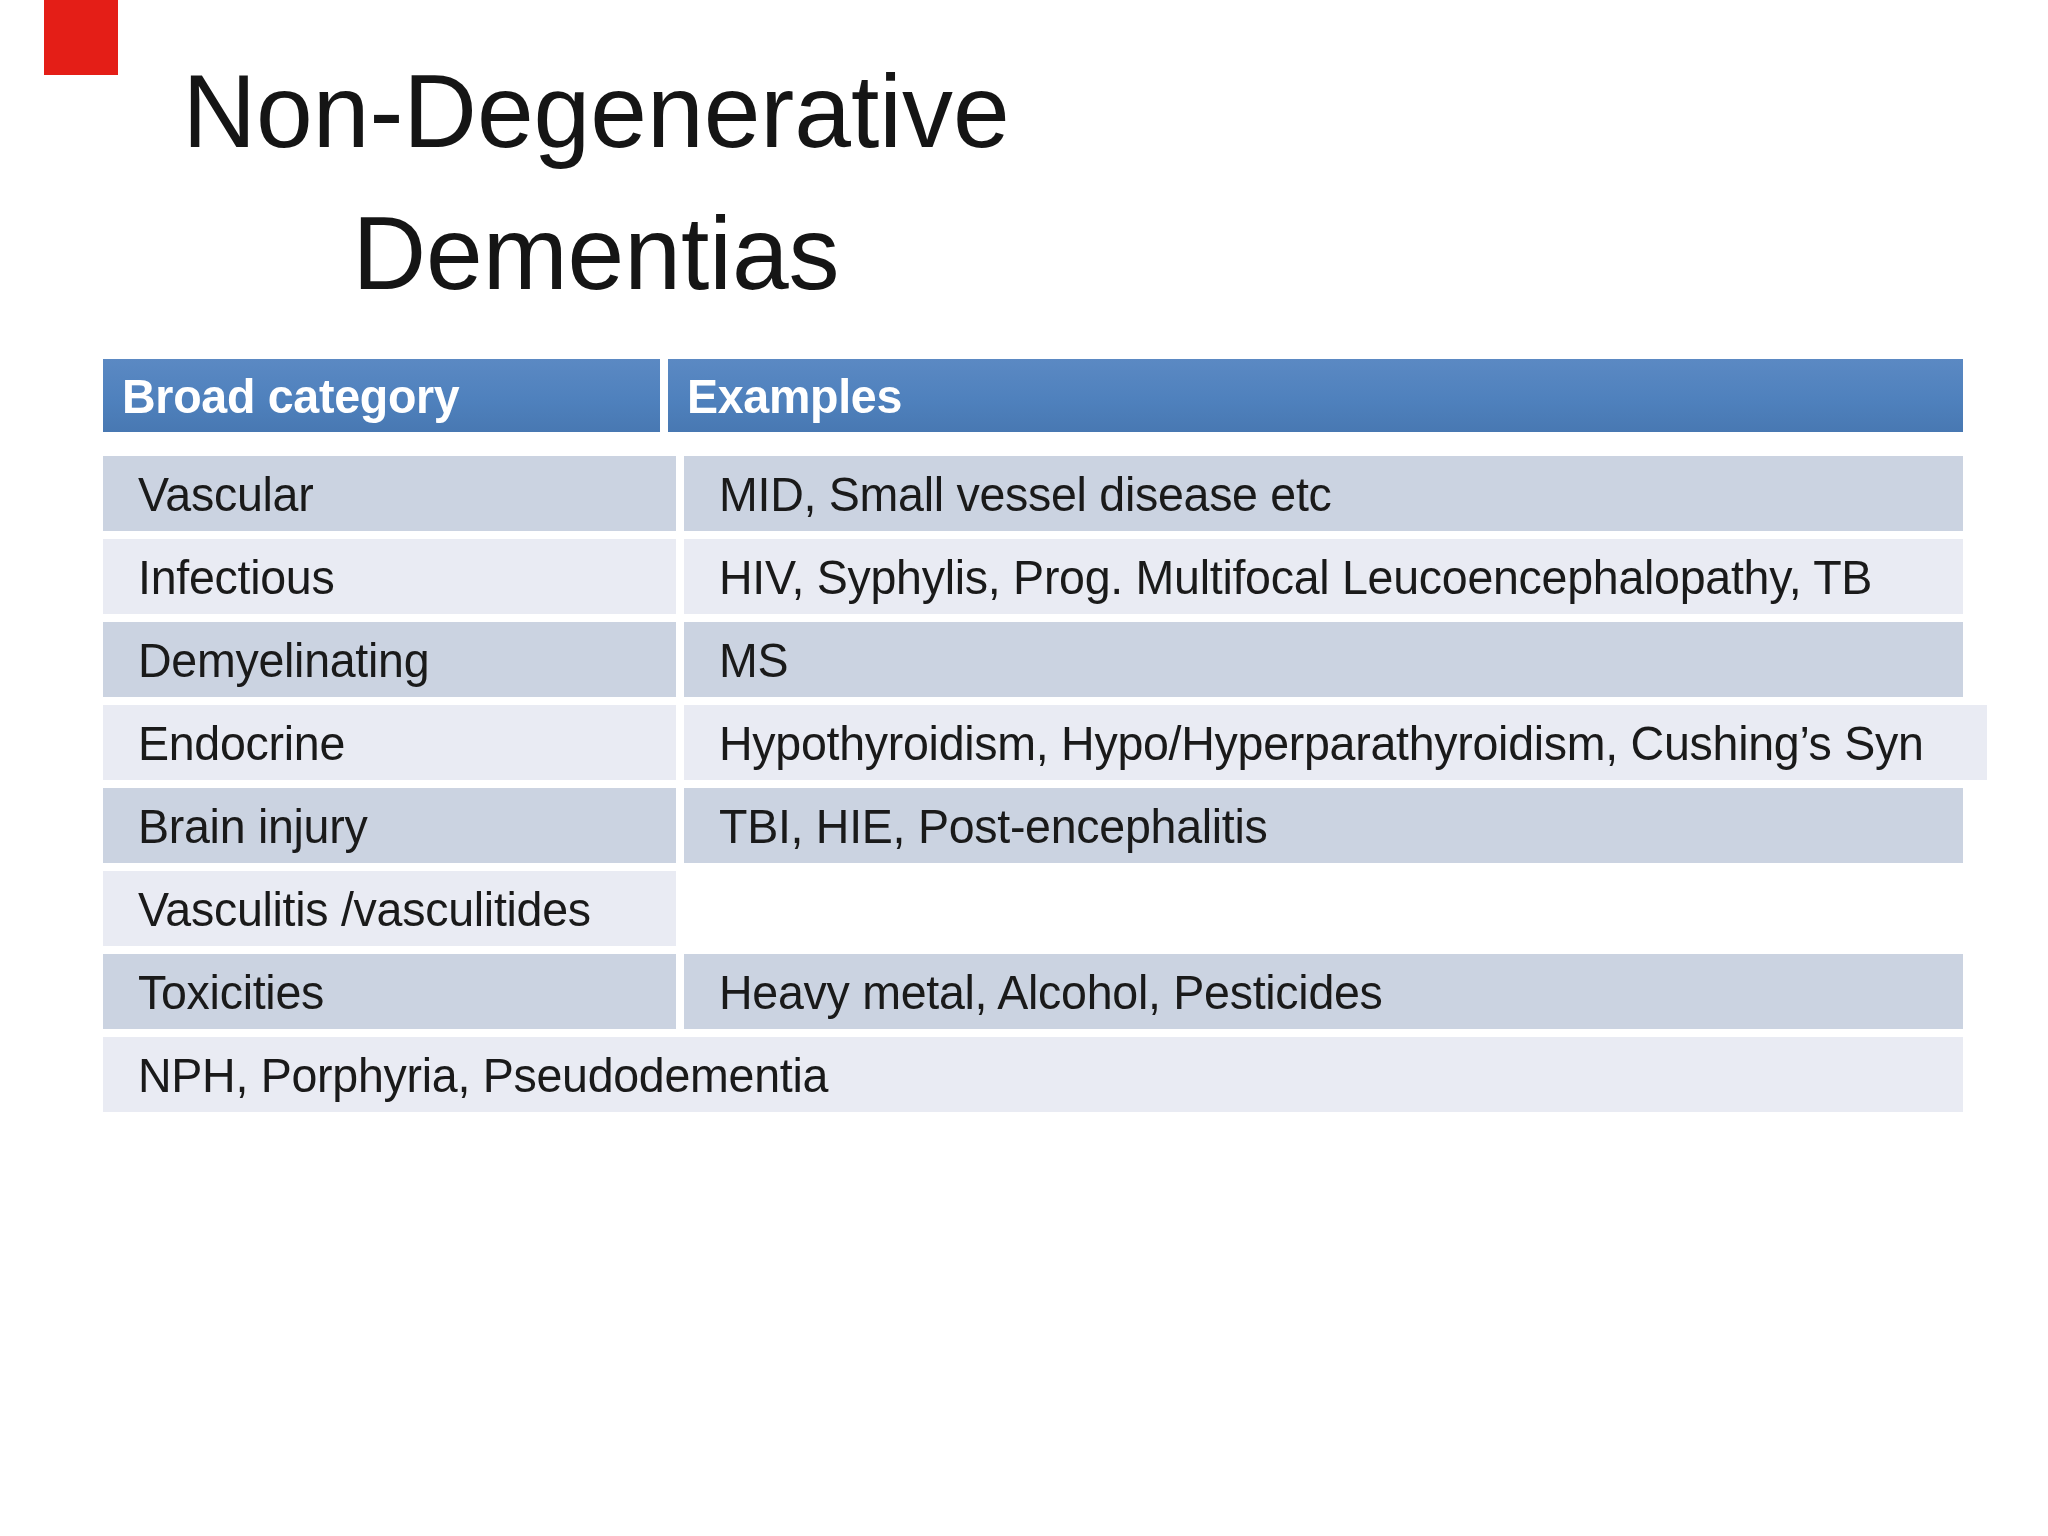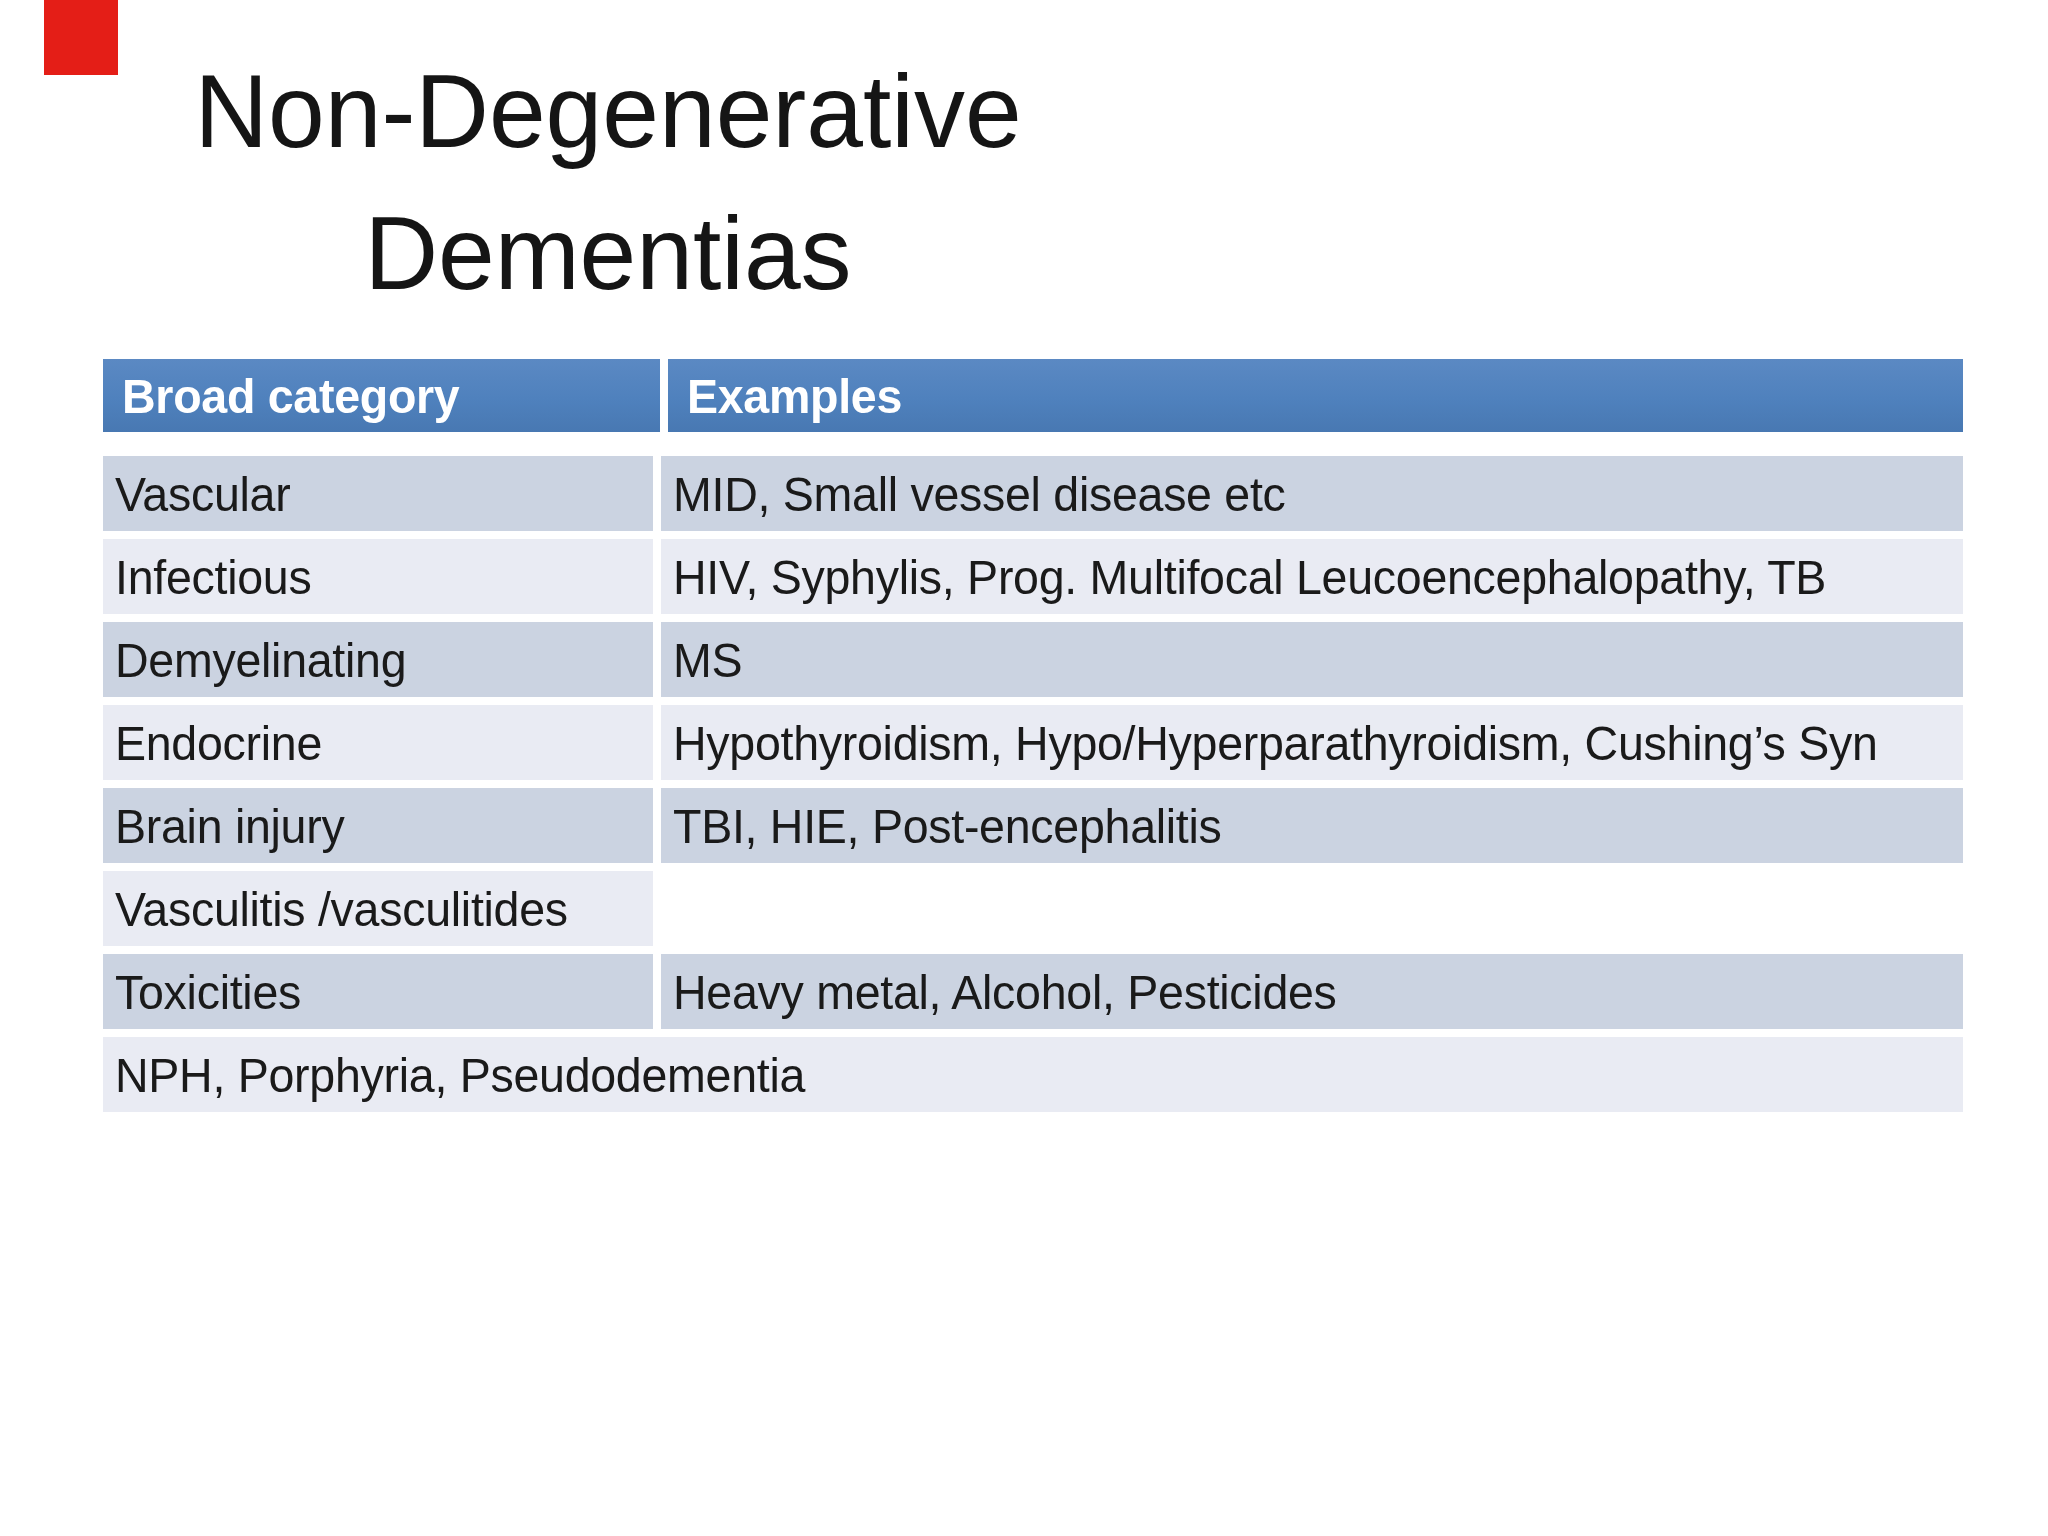--- a/index.html
+++ b/index.html
@@ -8,41 +8,41 @@
     font-family:"Liberation Sans", sans-serif;
   }
   .slide { position:relative; width:2048px; height:1536px; background:#fff; }
 
   .red-marker {
     position:absolute; left:44px; top:0; width:74px; height:75px;
     background:var(--accent-red,#e41e17);
   }
 
   .title {
-    position:absolute; left:133px; top:40px; width:950px;
+    position:absolute; left:121px; top:40px; width:950px;
     text-align:center; color:#151515;
     font-size:104px; line-height:142px; font-weight:400;
   }
   .title-inner { display:block; transform:scaleX(0.98); transform-origin:50% 0; }
 
   .table { position:absolute; left:103px; top:359px; width:1860px; }
 
   .thead { display:flex; gap:8px; height:73px; margin-bottom:24px; }
   .th {
     background:linear-gradient(180deg, var(--header-bg-top,#5b89c3) 0%, var(--header-bg,#4f81bd) 55%, var(--header-bg-bot,#4878b2) 100%);
     color:var(--header-fg,#ffffff);
     display:flex; align-items:center; padding-left:19px;
     font-weight:bold;
   }
   .col-cat { width:538px; flex:none; }
   .col-ex  { flex:1; }
 
   .tbody { display:flex; flex-direction:column; gap:8px; }
   .row { display:flex; gap:8px; height:75px; }
-  .cell { display:flex; align-items:center; padding-left:12px; }
+  .cell { display:flex; align-items:center; padding-left:35px; }
   .row:nth-child(odd)  .cell { background:var(--row-odd,#cbd3e1); }
   .row:nth-child(even) .cell { background:var(--row-even,#e9ebf3); }
 
   .tx {
     display:inline-block; white-space:nowrap;
     transform:scaleX(0.95); transform-origin:0 50%;
     font-size:49px; letter-spacing:-0.3px;
   }
   .cell .tx { color:var(--body-fg,#1a1a1a); }
 </style>

